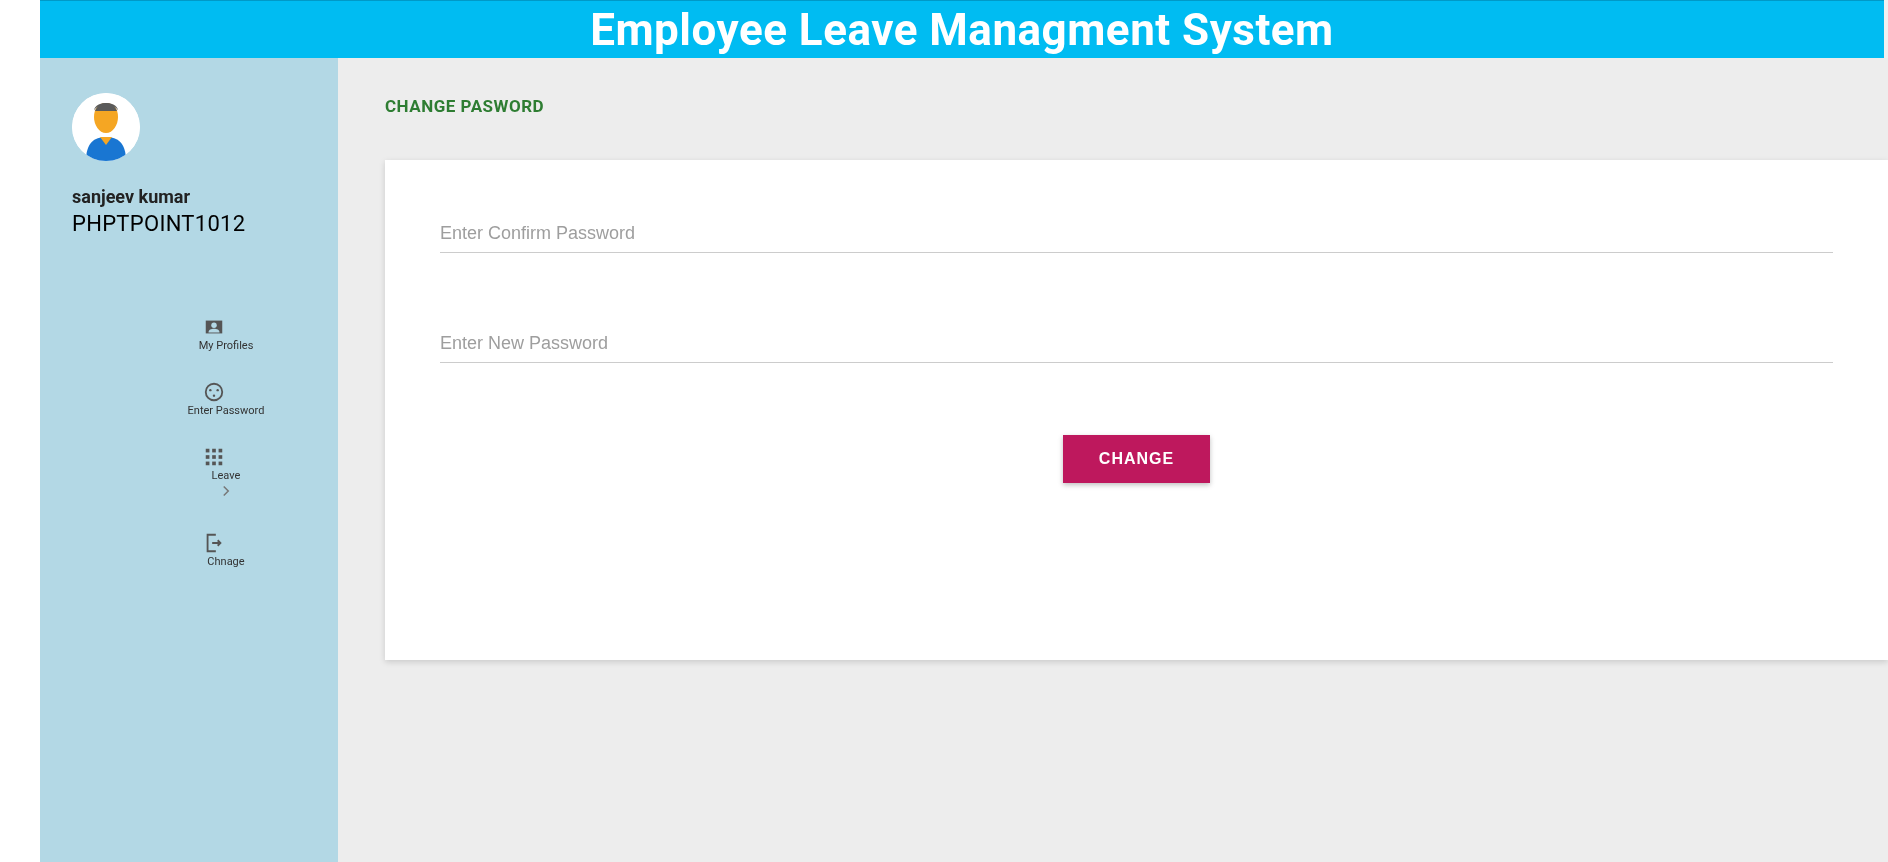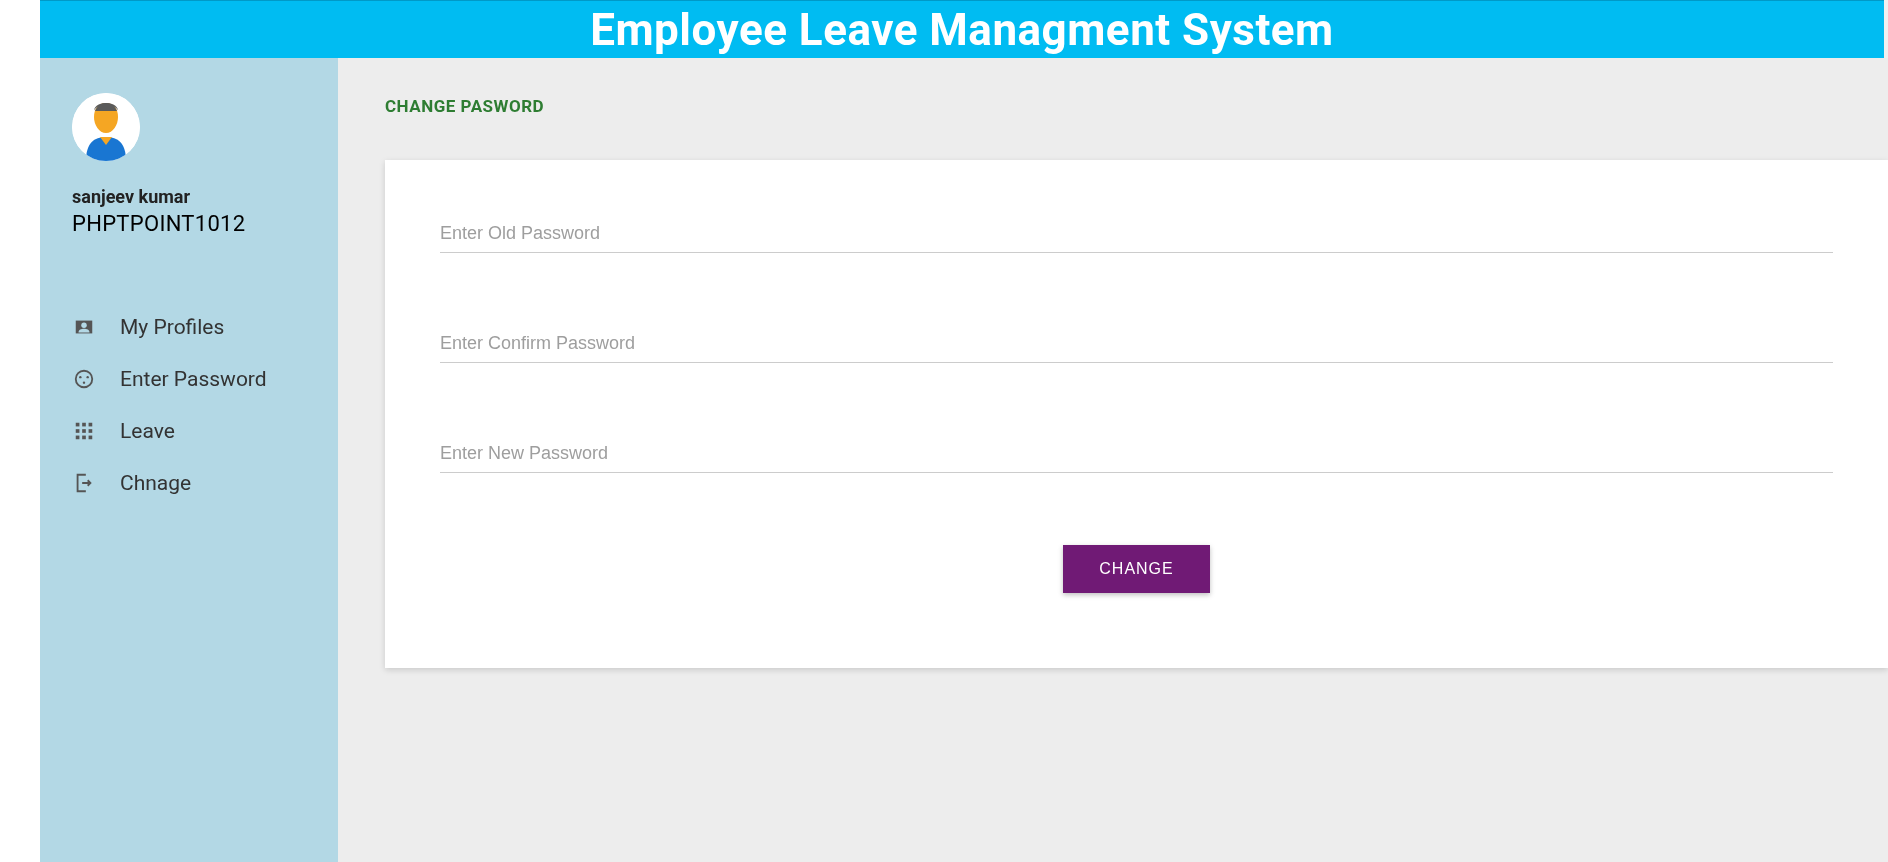--- a/index.html
+++ b/index.html
@@ -79,21 +79,22 @@
     }
     .nav {
       margin-top: 65px;
     }
     .nav-item {
       display: flex;
       align-items: center;
       padding: 14px 20px 14px 32px;
       cursor: pointer;
       color: #333;
-      font-size: 21px;
+      font-size: 11px;
+      flex-direction: column;
     }
     .nav-icon {
       width: 24px;
       height: 24px;
       margin-right: 24px;
       display: flex;
       align-items: center;
       justify-content: center;
       color: #555;
     }
@@ -150,26 +151,26 @@
     }
     .input::placeholder {
       color: #9e9e9e;
       font-size: 18px;
     }
     .btn-wrap {
       text-align: center;
       margin-top: 10px;
     }
     .btn {
-      background: #701a75;
+      background: #be185d;
       color: #fff;
       border: none;
       padding: 15px 36px;
       font-size: 16px;
-      font-weight: 400;
+      font-weight: 700;
       letter-spacing: 1px;
       cursor: pointer;
       box-shadow: 0 2px 5px rgba(0,0,0,0.25);
     }
   </style>
 </head>
 <body>
 
 <div class="left-gutter"></div>
 
@@ -247,23 +248,20 @@
       </span>
       <span class="nav-label">Chnage</span>
     </div>
   </div>
 </div>
 
 <div class="main">
   <div class="page-title">CHANGE PASWORD</div>
   <div class="card">
     <div class="field">
-      <input type="password" class="input" placeholder="Enter Old Password" style="">
-    </div>
-    <div class="field">
       <input type="password" class="input" placeholder="Enter Confirm Password" style="">
     </div>
     <div class="field">
       <input type="password" class="input" placeholder="Enter New Password" style="">
     </div>
     <div class="btn-wrap">
       <button class="btn">CHANGE</button>
     </div>
   </div>
 </div>

